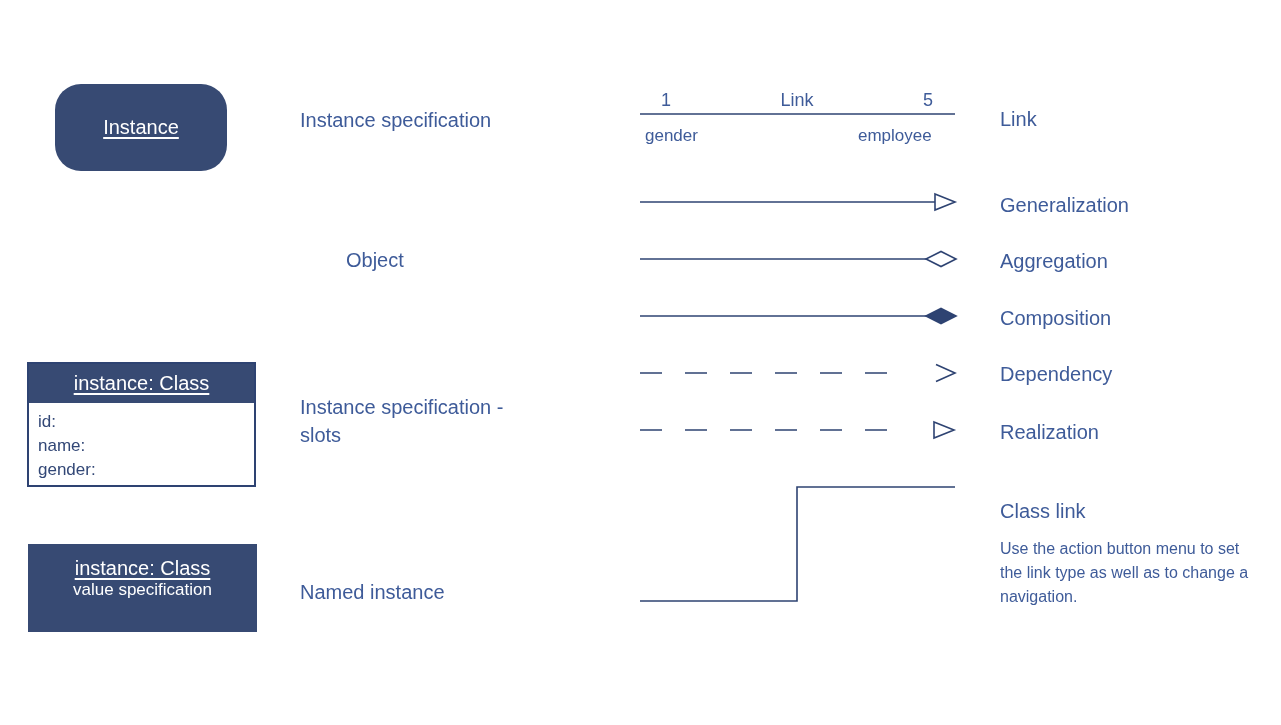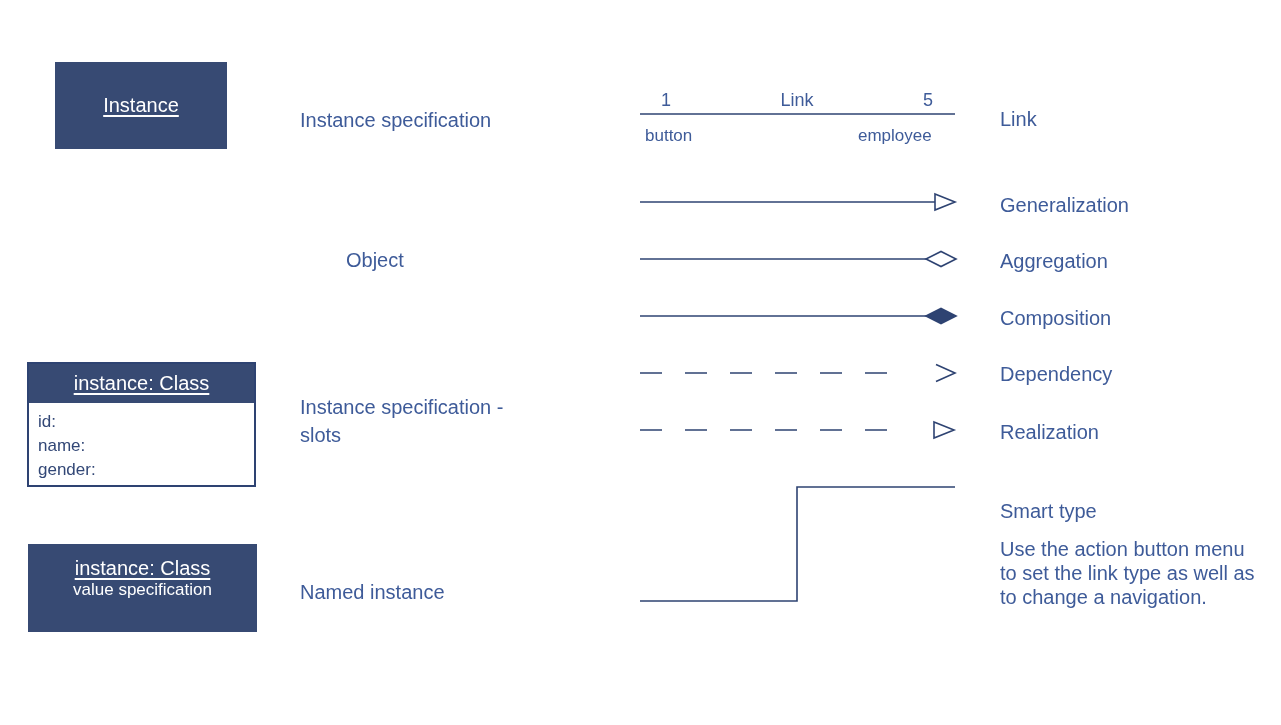--- a/index.html
+++ b/index.html
@@ -12,21 +12,21 @@
   }
   *{margin:0;padding:0;box-sizing:border-box;}
   html,body{background:var(--bg);}
   body{font-family:"Liberation Sans","DejaVu Sans",sans-serif;}
   .canvas{position:relative;width:1281px;height:725px;background:var(--bg);overflow:hidden;}
 
   
   .stencil{position:absolute;background:var(--box-fill);color:var(--box-text);
     display:flex;align-items:center;justify-content:center;flex-direction:column;}
   .stencil .title{font-size:20px;text-decoration:underline;text-underline-offset:3px;}
-  .box-instance{left:55px;top:62px;width:172px;height:87px;}
+  .box-instance{left:55px;top:84px;width:172px;height:87px;border-radius:26px;}
   .box-object{left:55px;top:216px;width:172px;height:86px;}
 
   
   .box-slots{position:absolute;left:27px;top:362px;width:229px;height:125px;
     border:2px solid var(--line);background:#ffffff;}
   .box-slots .head{height:39px;background:var(--box-fill);color:var(--box-text);
     display:flex;align-items:center;justify-content:center;}
   .box-slots .head .title{font-size:20px;text-decoration:underline;text-underline-offset:3px;}
   .box-slots .compartment{padding:7px 8px 0 9px;color:var(--slot-text);font-size:17px;line-height:24px;}
 
@@ -44,21 +44,21 @@
   
   .right-label{position:absolute;left:1000px;color:var(--label);font-size:20px;line-height:26px;}
   .lbl-link{top:106px;}
   .lbl-generalization{top:192px;}
   .lbl-aggregation{top:248px;text-align:right;}
   .lbl-composition{top:305px;}
   .lbl-dependency{top:361px;}
   .lbl-realization{top:419px;}
   .lbl-smart{top:498px;}
   .smart-desc{position:absolute;left:1000px;top:537px;width:258px;color:var(--label);
-    font-size:20px;line-height:24px;}
+    font-size:16px;line-height:24px;}
 
   
   .link-text{position:absolute;color:var(--label);font-size:18px;}
   .link-m1{left:661px;top:90px;}
   .link-name{left:767px;top:90px;width:60px;text-align:center;}
   .link-m5{left:918px;top:90px;width:20px;text-align:center;}
   .link-role{font-size:17px;top:126px;}
   .role-manager{left:645px;}
   .role-employee{left:858px;width:90px;text-align:left;}
 
@@ -127,25 +127,25 @@
       <line class="wire dash" x1="640" y1="430" x2="887" y2="430"></line>
       <polygon class="open-head" points="934,422 954,430 934,438"></polygon>
     </g>
 
     <path class="wire" d="M955 487 L797 487 L797 601 L640 601"></path>
   </svg>
 
   <span class="link-text link-m1">1</span>
   <span class="link-text link-name">Link</span>
   <span class="link-text link-m5">5</span>
-  <span class="link-text link-role role-manager">button</span>
+  <span class="link-text link-role role-manager">gender</span>
   <span class="link-text link-role role-employee">employee</span>
 
   <div class="right-label lbl-link">Link</div>
   <div class="right-label lbl-generalization">Generalization</div>
   <div class="right-label lbl-aggregation">Aggregation</div>
   <div class="right-label lbl-composition">Composition</div>
   <div class="right-label lbl-dependency">Dependency</div>
   <div class="right-label lbl-realization">Realization</div>
-  <div class="right-label lbl-smart">Smart type</div>
+  <div class="right-label lbl-smart">Class link</div>
   <div class="smart-desc">Use the action button menu to set the link type as well as to change a navigation.</div>
 
 </div>
 
 </body></html>

